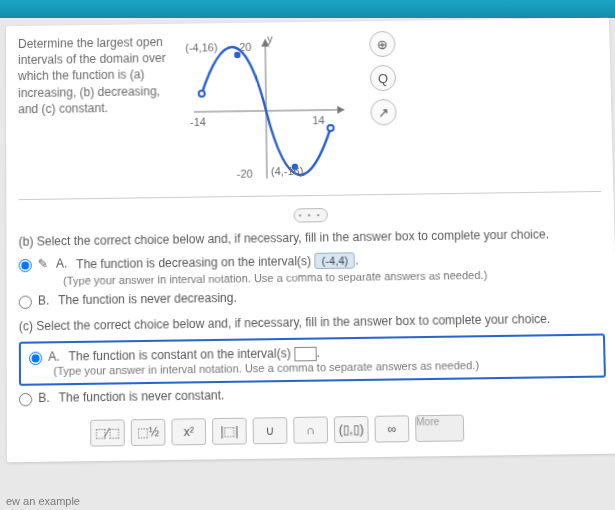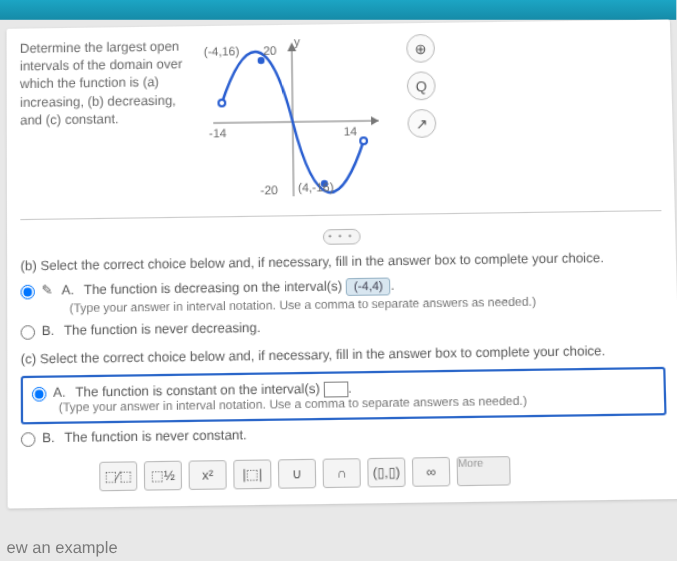--- a/index.html
+++ b/index.html
@@ -18,21 +18,21 @@
 .opt-row{display:flex;align-items:flex-start;gap:6px;margin:5px 0 2px;color:#575757}
 .opt-row input{margin-top:2px}
 .opt-letter{font-weight:400;min-width:14px}
 .subtext{color:#777;font-size:11px;margin-left:44px;margin-bottom:6px}
 .pill{display:inline-block;background:#d8e6f0;border:1px solid #9bb6c8;border-radius:3px;padding:1px 6px;font-size:11px;color:#445}
 .ans-box{display:inline-block;width:22px;height:14px;border:1px solid #888;background:#fff;vertical-align:middle}
 .sel-box{border:2px solid #2a66c9;border-radius:3px;padding:6px 8px;margin:4px 0 2px}
 .toolbar{margin-top:14px;display:flex;gap:6px;align-items:center;justify-content:flex-start;padding-left:70px}
 .tb-btn{min-width:34px;height:26px;border:1px solid #bcbcbc;background:#f4f4f4;border-radius:3px;display:flex;align-items:center;justify-content:center;font-size:12px;color:#555;cursor:pointer}
 .more-btn{width:48px;height:26px;border:1px solid #bcbcbc;background:#eee;border-radius:3px;color:#999;font-size:10px;cursor:pointer}
-.bottom-peek{position:absolute;bottom:3px;left:6px;color:#7a7a7a;font-size:15px}
+.bottom-peek{position:absolute;bottom:3px;left:6px;color:#7a7a7a;font-size:11px}
 .pencil{font-size:12px;margin-right:2px}
 </style>
 </head>
 <body>
 
 <div class="top-bar"></div>
 
 <div class="page">
 
   <div class="q-top">

